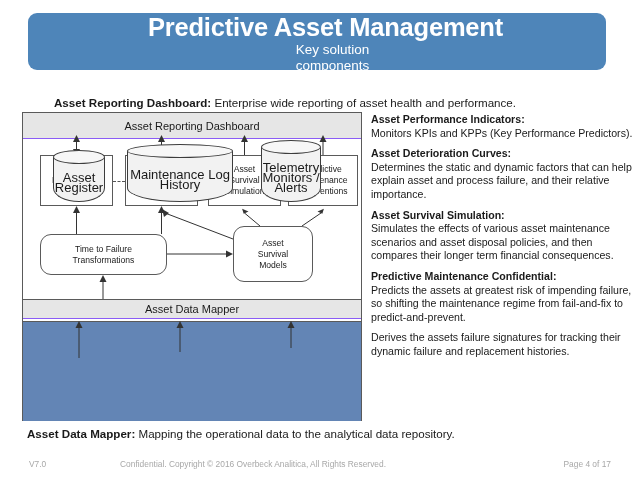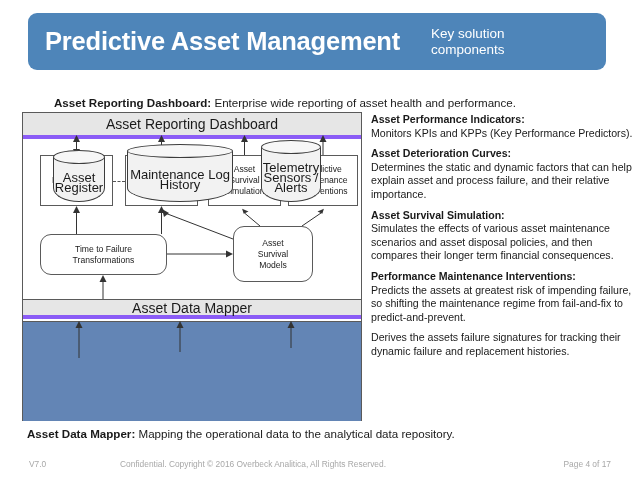--- a/index.html
+++ b/index.html
@@ -19,20 +19,21 @@
   .banner {
     position: absolute;
     left: 28px;
     top: 13px;
     width: 578px;
     height: 57px;
     background: #4e85b9;
     border-radius: 9px;
     display: flex;
     align-items: center;
+    flex-direction: column;
   }
   .banner-title {
     color: #ffffff;
     font-size: 25.5px;
     font-weight: bold;
     letter-spacing: -0.2px;
     margin-left: 17px;
     white-space: nowrap;
   }
   .banner-sub {
@@ -66,26 +67,26 @@
     border: 1px solid #5a5a5a;
     background: #ffffff;
     box-sizing: border-box;
   }
   .band {
     position: absolute;
     left: 0;
     width: 338px;
     background: #e6e6e6;
     border-top: 1px solid #5a5a5a;
-    border-bottom: 4px solid #8b5cf6;
+    border-bottom: 1px solid #8b5cf6;
     box-sizing: border-box;
     display: flex;
     align-items: center;
     justify-content: center;
-    font-size: 14px;
+    font-size: 11px;
     color: #1a1a1a;
   }
   .band-dashboard { top: 0; height: 26px; border-top: none; }
   .band-mapper { top: 186px; height: 20px; }
 
   .panel-data {
     position: absolute;
     left: 0;
     top: 208px;
     width: 338px;
@@ -360,21 +361,21 @@
       </div>
     </div>
   </div>
 
   <div class="cyl cyl-tele">
     <div class="cyl-body"></div>
     <div class="cyl-top"></div>
     <div class="cyl-label">
       <div>
         <span>Telemetry</span><br>
-        <span>Sensors /</span><br>
+        <span>Monitors /</span><br>
         <span>Alerts</span>
       </div>
     </div>
   </div>
 
 </div>
 
 <div class="caption cap-bottom">
   <span class="lead">Asset Data Mapper:</span><span> Mapping the operational data to the analytical data repository.</span>
 </div>
@@ -386,21 +387,21 @@
   </div>
   <div class="desc-item">
     <span class="desc-term">Asset Deterioration Curves:</span>
     <span class="desc-body">Determines the static and dynamic factors that can help explain asset and process failure, and their relative importance.</span>
   </div>
   <div class="desc-item">
     <span class="desc-term">Asset Survival Simulation:</span>
     <span class="desc-body">Simulates the effects of various asset maintenance scenarios and asset disposal policies, and then compares their longer term financial consequences.</span>
   </div>
   <div class="desc-item">
-    <span class="desc-term">Performance Maintenance Interventions:</span>
+    <span class="desc-term">Predictive Maintenance Confidential:</span>
     <span class="desc-body">Predicts the assets at greatest risk of impending failure, so shifting the maintenance regime from fail-and-fix to predict-and-prevent.</span>
   </div>
   <div class="desc-item">
     <span class="desc-body">Derives the assets failure signatures for tracking their dynamic failure and replacement histories.</span>
   </div>
 </div>
 
 <div class="footer-rule"></div>
 <div class="footer foot-version">V7.0</div>
 <div class="footer foot-center">Confidential. Copyright © 2016 Overbeck Analitica, All Rights Reserved.</div>

